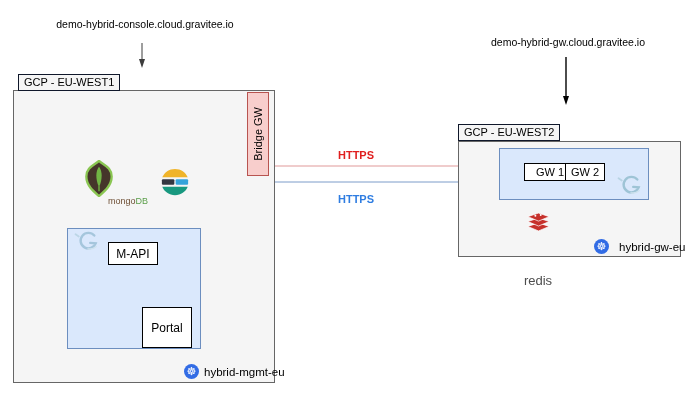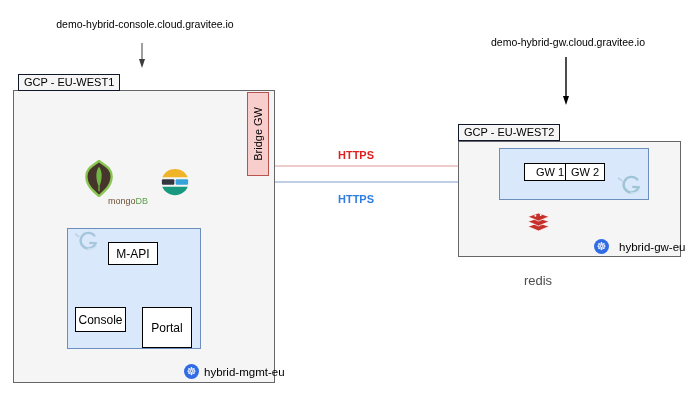--- a/index.html
+++ b/index.html
@@ -98,21 +98,20 @@
     <path d="M2.4 21 L29.6 21 C27.5 26.3 22.2 30 16 30 C9.8 30 4.5 26.3 2.4 21 Z" fill="#18987f"></path>
   </svg>
 
   <div class="abs cluster-box" style="left:67px;top:228px;width:134px;height:121px;"></div>
   <svg class="icon" style="left:71px;top:231px;" width="32" height="22" viewBox="0 0 34 24">
     <path d="M25 5 A8.5 8.5 0 1 0 26.5 13.5 L20.5 13" stroke="#a5c6dc" stroke-width="2.6" fill="none" stroke-linecap="round"></path>
     <path d="M4.5 3.5 L8 6" stroke="#bcd6e6" stroke-width="2" stroke-linecap="round"></path>
     <path d="M27 17 Q23.5 20.5 18 19.5" stroke="#cfe2ee" stroke-width="1.6" fill="none" stroke-linecap="round"></path>
   </svg>
   <div class="abs node-box" style="left:108px;top:242px;width:50px;height:23px;">M-API</div>
-  <div class="abs node-box" style="left:75px;top:307px;width:51px;height:25px;">Console</div>
   <div class="abs node-box" style="left:142px;top:307px;width:50px;height:41px;">Portal</div>
 
   <div class="abs k8s" style="left:184px;top:364px;">☸</div>
   <div class="abs cluster-label" style="left:204px;top:366px;">hybrid-mgmt-eu</div>
 
   <div class="abs https-label red-text" style="left:326px;top:149px;width:60px;">HTTPS</div>
   <div class="abs https-label blue-text" style="left:326px;top:193px;width:60px;">HTTPS</div>
 
   <div class="abs region-box" style="left:458px;top:141px;width:223px;height:116px;"></div>
   <div class="abs region-tab" style="left:458px;top:124px;height:17px;">GCP - EU-WEST2</div>

